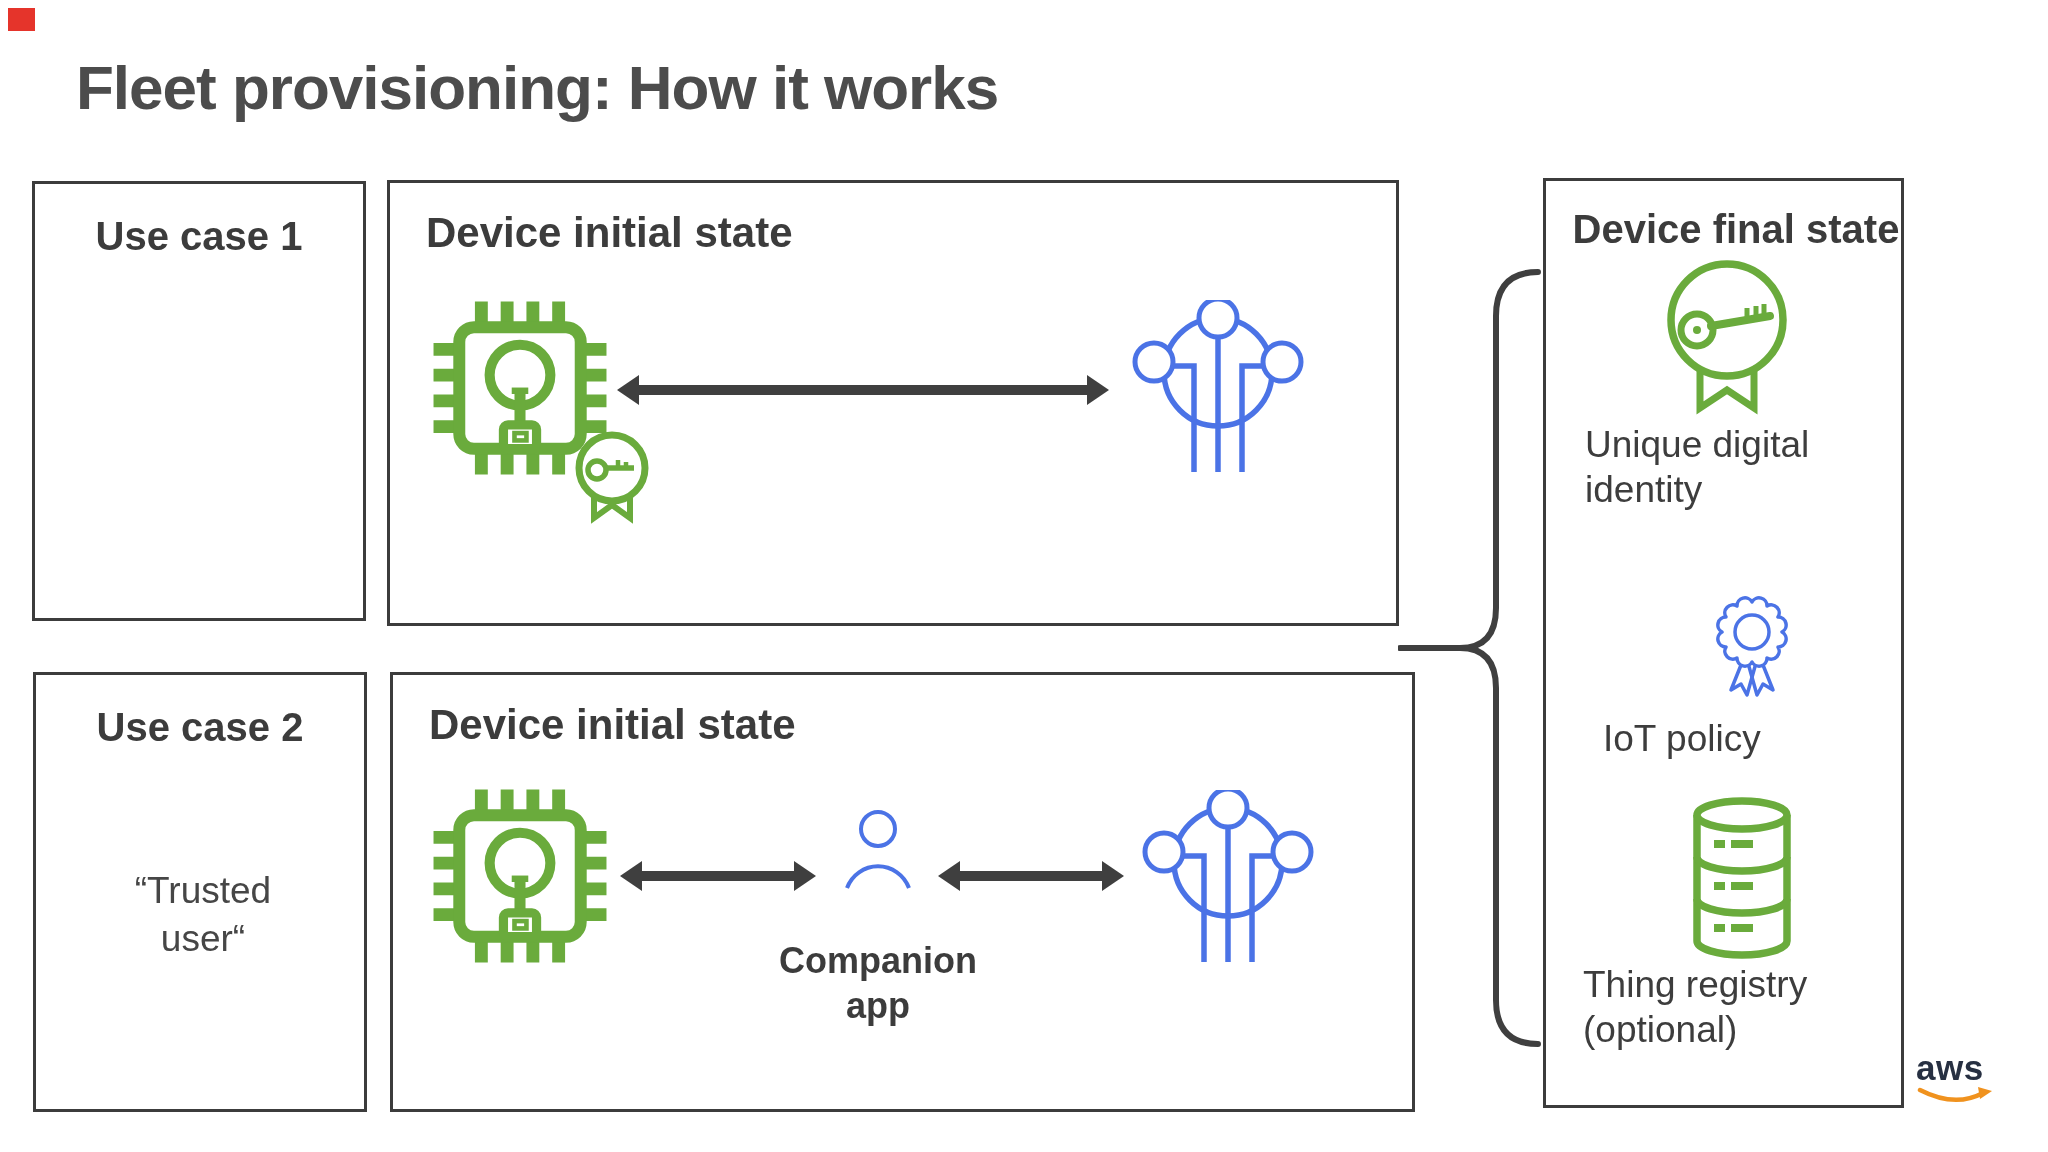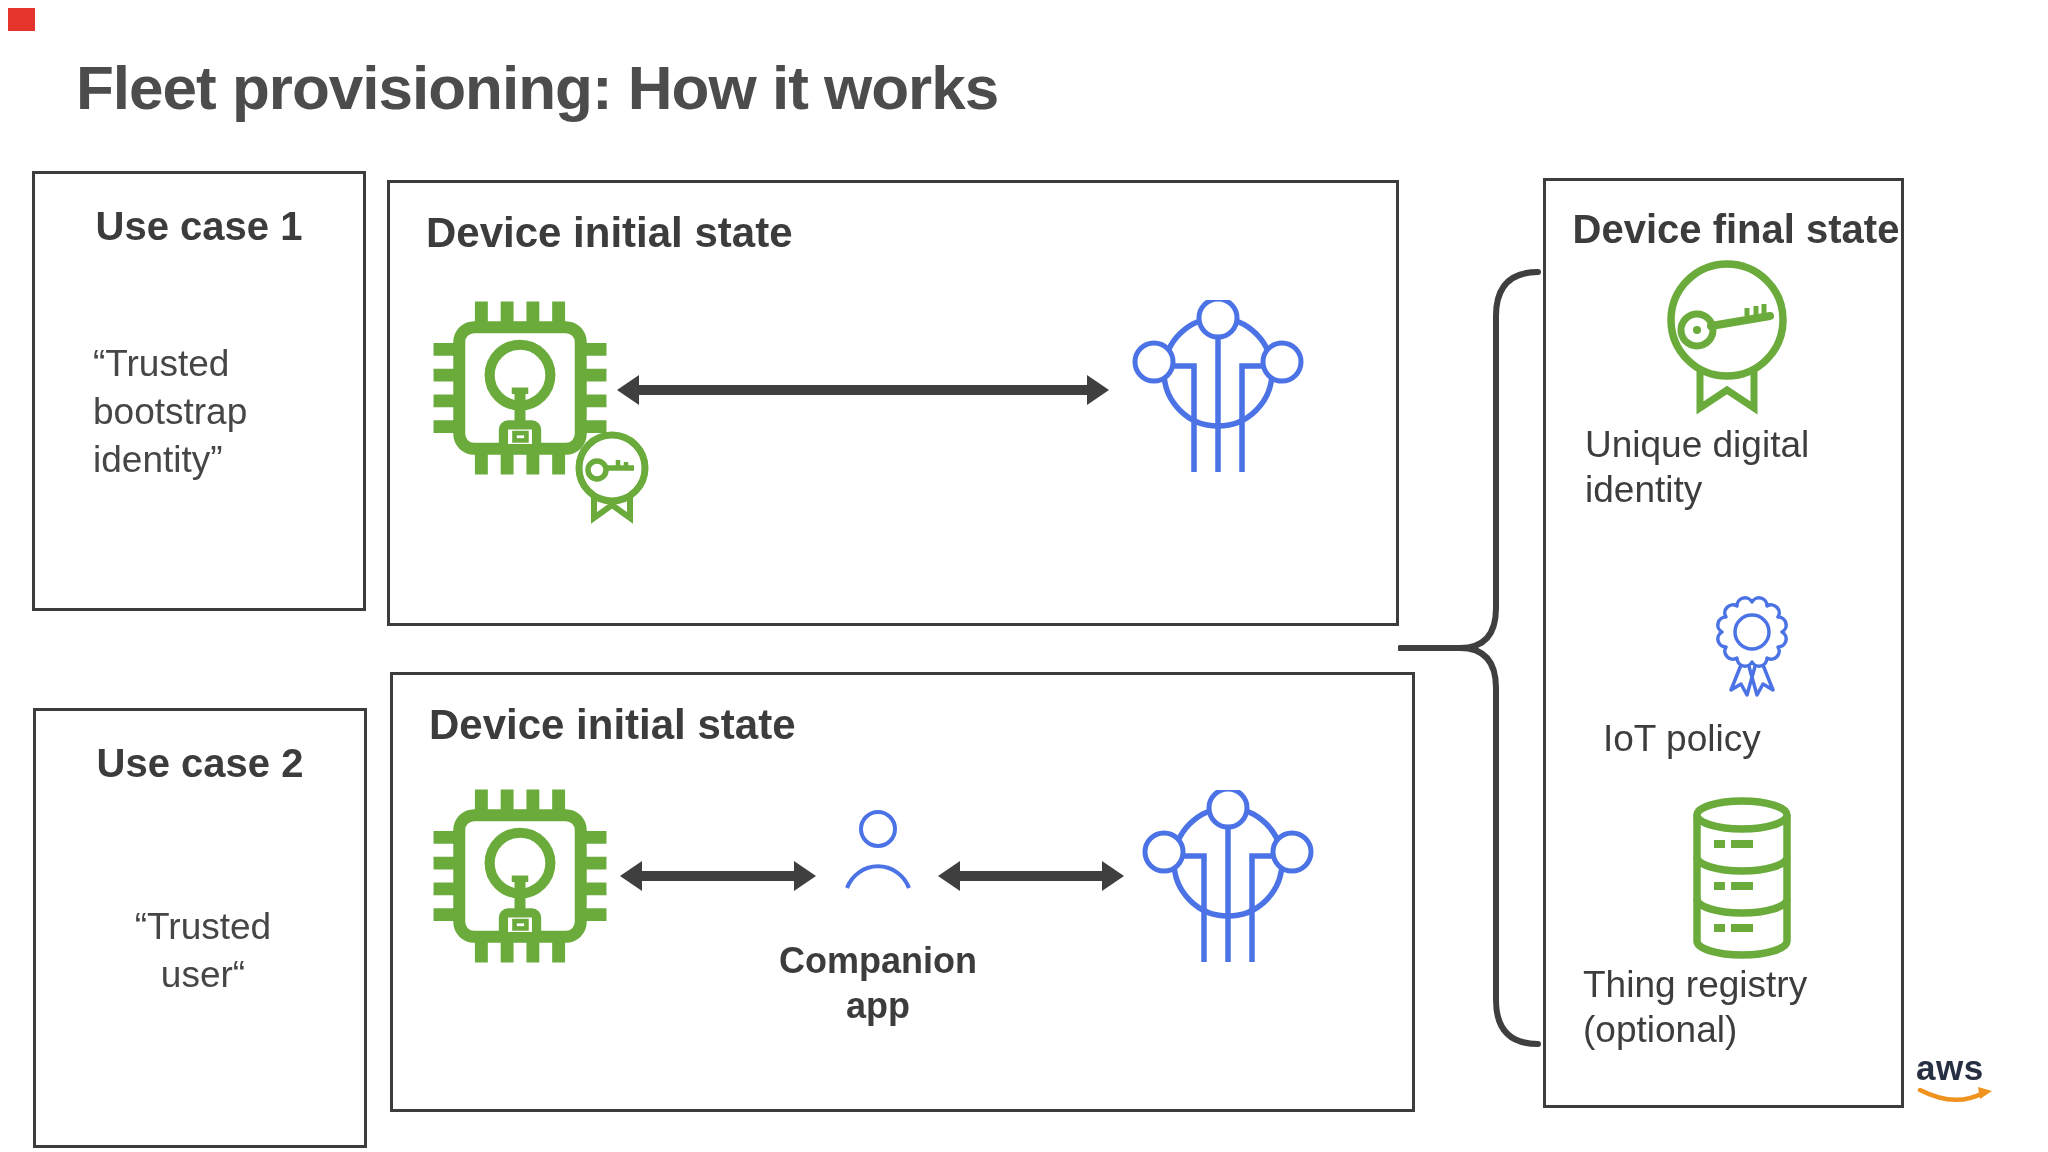--- a/index.html
+++ b/index.html
@@ -6,22 +6,22 @@
   #slide{
     position:relative;width:2048px;height:1152px;background:#ffffff;overflow:hidden;
     font-family:"Liberation Sans",sans-serif;color:#3f3f3f;padding-left:20px;
   }
   .abs{position:absolute;}
   #red-marker{left:8px;top:8px;width:27px;height:23px;background:#e5342b;}
   #page-title{
     left:76px;top:52px;font-size:62px;font-weight:700;color:#4c4c4c;letter-spacing:-1px;
   }
   .box{position:absolute;border:3px solid #3c3c3c;background:#ffffff;box-sizing:border-box;}
-  #uc1-box{left:32px;top:171px;width:334px;height:440px;}
-  #uc2-box{left:33px;top:672px;width:334px;height:440px;margin-top:36px;}
+  #uc1-box{left:32px;top:181px;width:334px;height:440px;}
+  #uc2-box{left:33px;top:672px;width:334px;height:440px;}
   .uc-heading{position:absolute;left:0;right:0;top:30px;text-align:center;
     font-size:40px;font-weight:600;color:#3c3c3c;}
   .uc-quote{position:absolute;font-size:37px;font-weight:400;color:#464646;line-height:1.3;}
   #uc1-quote{left:58px;top:166px;width:212px;text-align:left;}
   #uc2-quote{left:57px;top:192px;width:220px;text-align:center;}
   #mid1-box{left:387px;top:180px;width:1012px;height:446px;}
   #mid2-box{left:390px;top:672px;width:1025px;height:440px;}
   .state-label{position:absolute;left:36px;top:26px;font-size:42px;font-weight:600;color:#3c3c3c;}
   #companion-label{left:775px;top:938px;width:206px;text-align:center;
     font-size:36px;font-weight:600;color:#3c3c3c;line-height:1.25;}
@@ -41,21 +41,20 @@
 <body>
 
 <div id="slide">
 
   <div id="red-marker" class="abs"></div>
 
   <div id="page-title" class="abs">Fleet provisioning: How it works</div>
 
   <div id="uc1-box" class="box">
     <div class="uc-heading">Use case 1</div>
-    <div id="uc1-quote" class="uc-quote">“Trusted bootstrap identity”</div>
   </div>
 
   <div id="uc2-box" class="box">
     <div class="uc-heading">Use case 2</div>
     <div id="uc2-quote" class="uc-quote">“Trusted user“</div>
   </div>
 
   <div id="mid1-box" class="box">
     <div class="state-label">Device initial state</div>
   </div>

